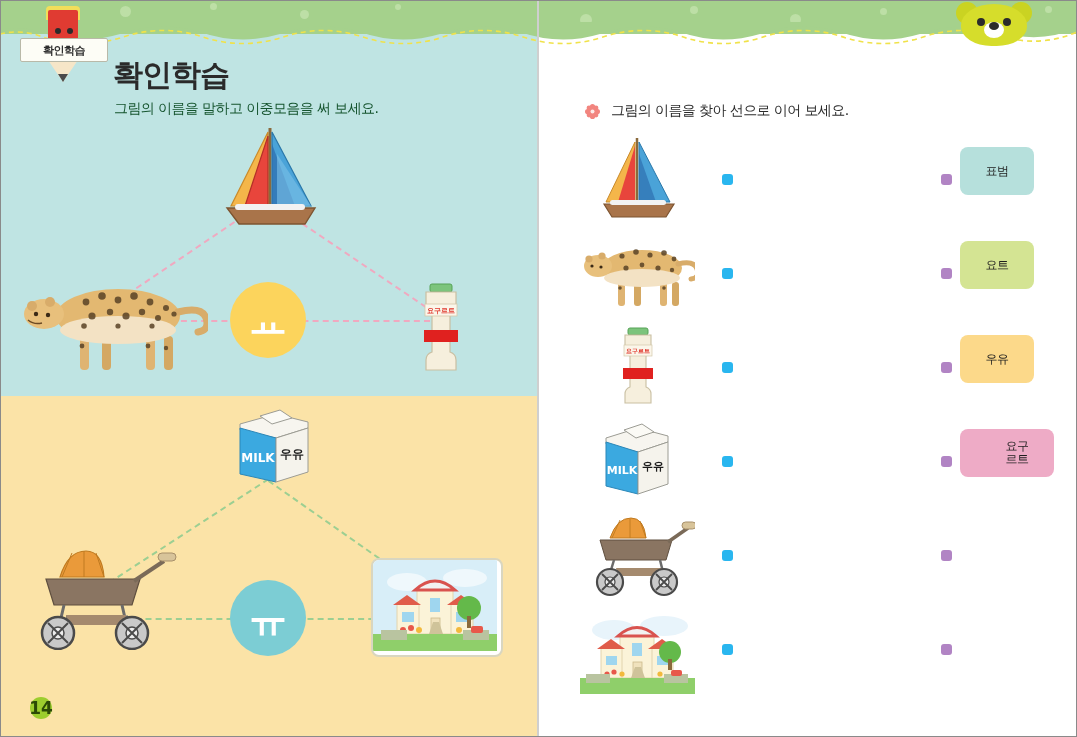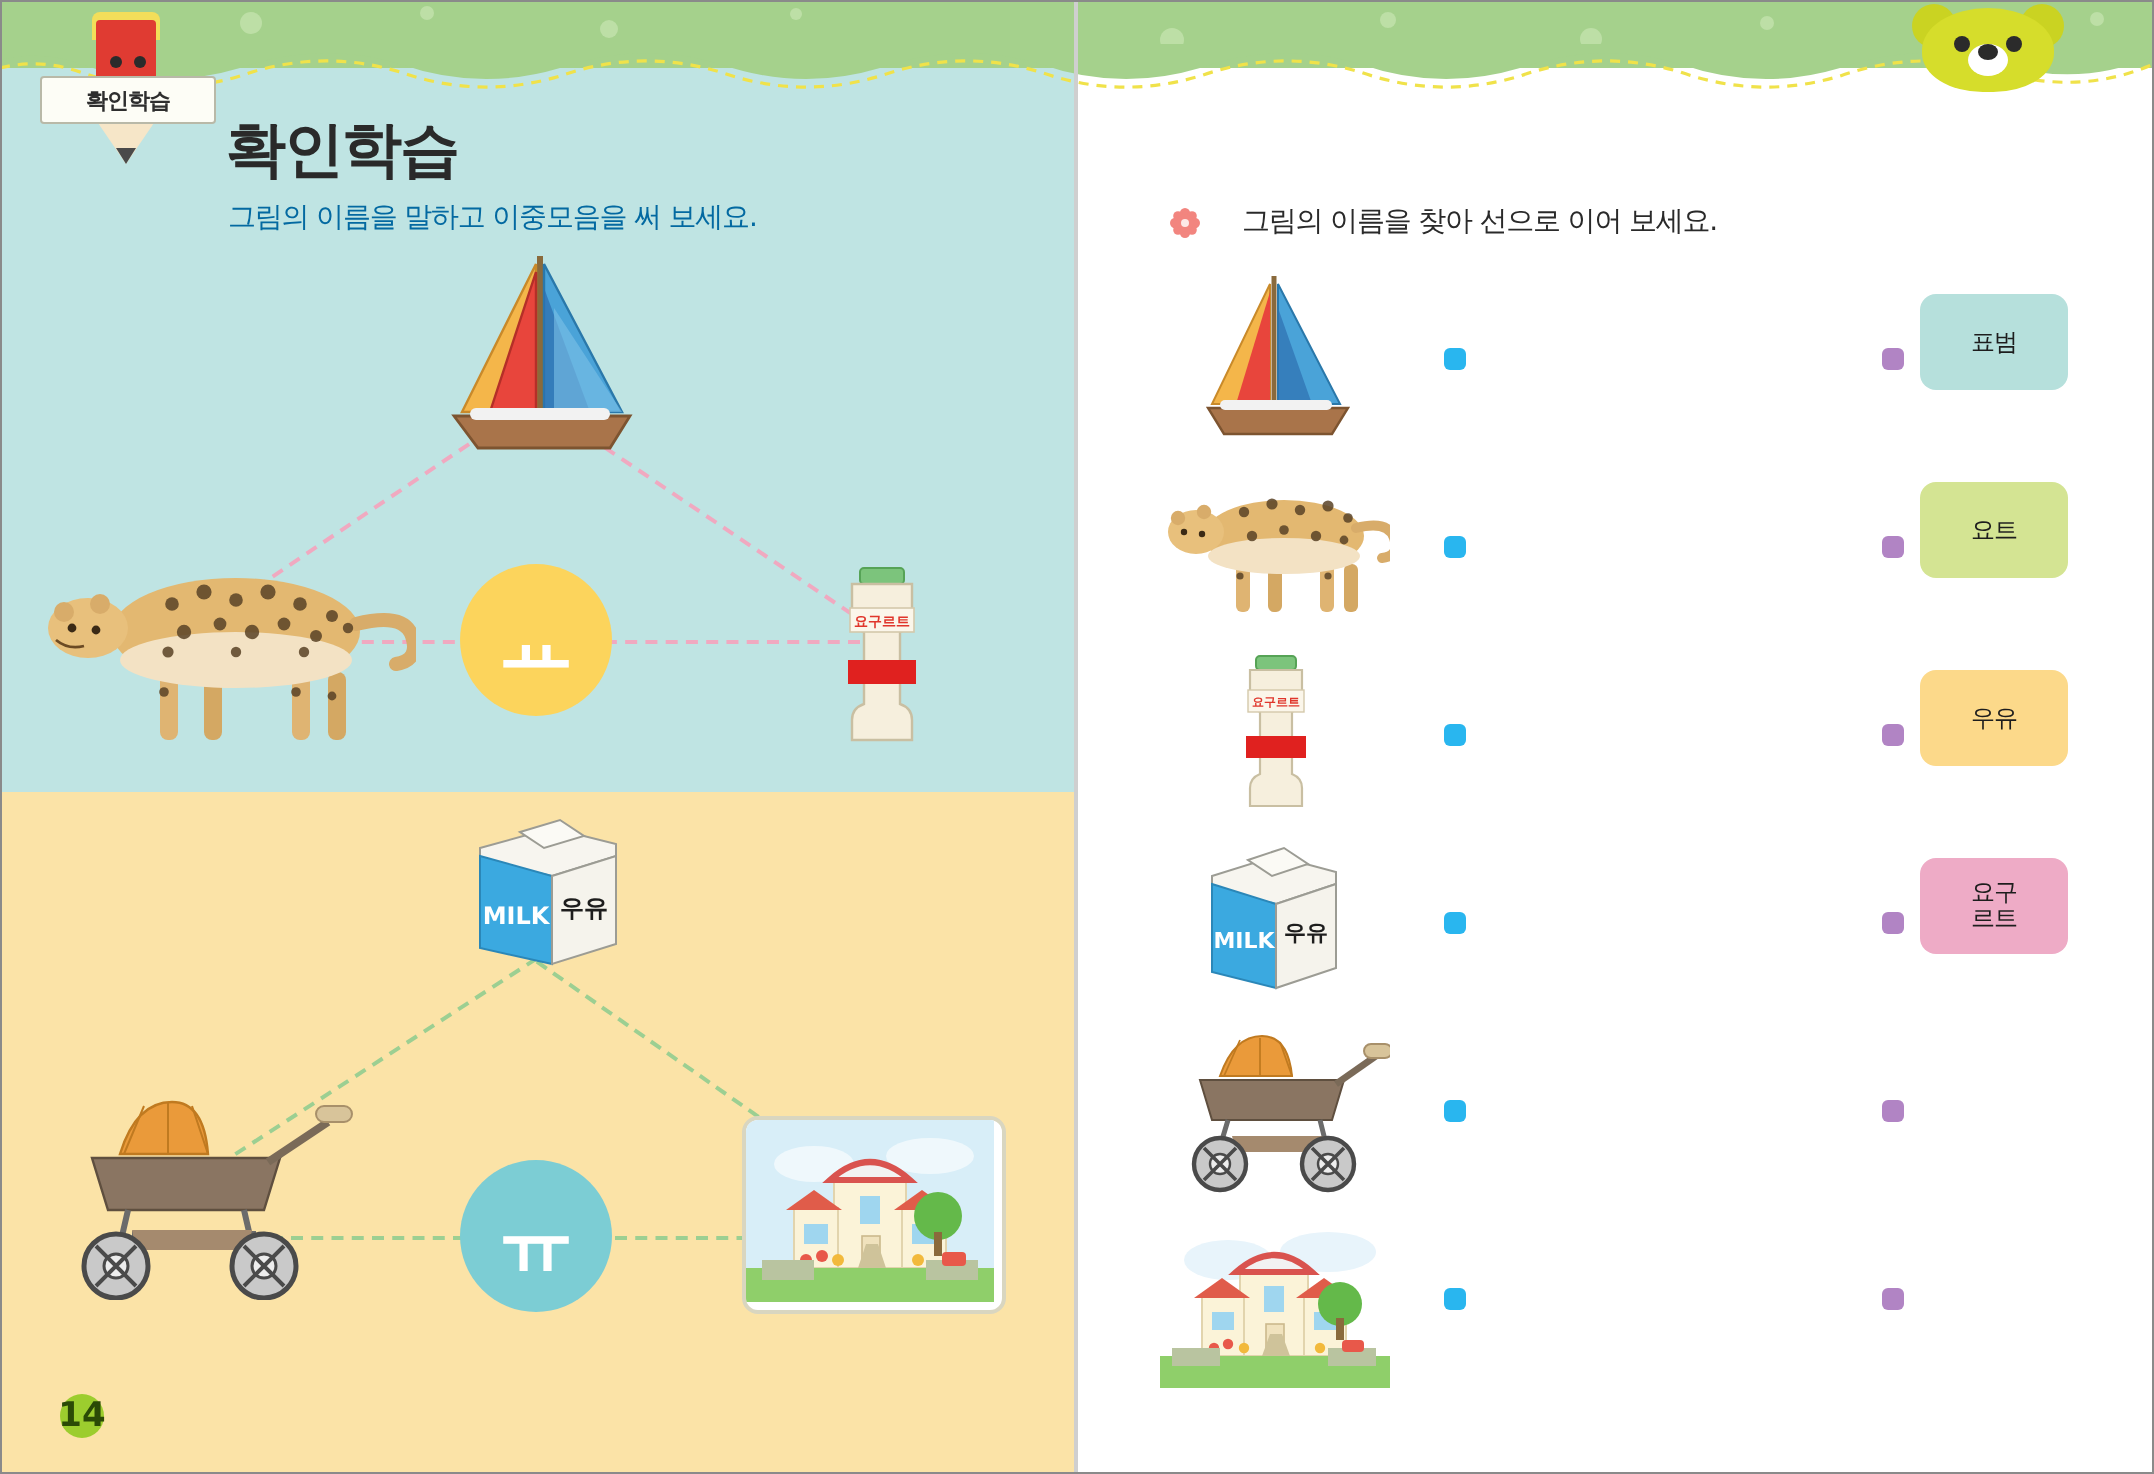--- a/index.html
+++ b/index.html
@@ -36,39 +36,39 @@
   .bear{position:absolute;left:955px;top:0px;width:78px;height:44px;z-index:30;}
   .b-ear{position:absolute;top:2px;width:22px;height:22px;background:#cad322;border-radius:50%;}
   .b-ear.l{left:1px;} .b-ear.r{left:55px;}
   .b-head{position:absolute;left:6px;top:4px;width:66px;height:42px;background:#d6dd2b;border-radius:50% 50% 46% 46%;}
   .b-eye{position:absolute;top:18px;width:8px;height:8px;background:#2b2b2b;border-radius:50%;}
   .b-eye.l{left:22px;} .b-eye.r{left:48px;}
   .b-snout{position:absolute;left:29px;top:22px;width:20px;height:16px;background:#fff;border-radius:50%;}
   .b-nose{position:absolute;left:34px;top:22px;width:10px;height:8px;background:#2b2b2b;border-radius:50%;}
 
   .title{position:absolute;left:113px;top:55px;font-size:30px;font-weight:bold;color:#2a2a2a;letter-spacing:-1px;}
-  .subtitle{position:absolute;left:114px;top:100px;font-size:14px;color:#0369a1;letter-spacing:-.6px;}
+  .subtitle{position:absolute;left:114px;top:100px;font-size:14px;color:#14532d;letter-spacing:-.6px;}
 
   .vowel{position:absolute;width:76px;height:76px;border-radius:50%;display:flex;align-items:center;justify-content:center;
     font-size:40px;color:#fff;font-weight:600;z-index:12;}
   .vowel.top{left:230px;top:282px;background:#fcd45c;}
   .vowel.bot{left:230px;top:580px;background:#7ccdd4;}
 
   .dline{position:absolute;height:0;border-top:2px dashed #f0a9c0;transform-origin:0 0;z-index:5;}
   .gline{position:absolute;height:0;border-top:2px dashed #9ccf92;transform-origin:0 0;z-index:5;}
 
   .kcard{position:absolute;left:371px;top:558px;width:128px;height:95px;background:#fff;border:2px solid #d9d6c0;border-radius:8px;overflow:hidden;z-index:12;}
 
   .pg{position:absolute;width:22px;height:22px;border-radius:50%;background:#9ccd2e;color:#2b4a06;
     font-size:17px;font-weight:bold;display:flex;align-items:center;justify-content:center;z-index:35;}
   .pg.l{left:30px;top:697px;}
 
   
   .right{position:absolute;left:539px;top:0;width:538px;height:737px;background:#fff;}
-  .instr{position:absolute;left:585px;top:102px;display:flex;align-items:center;gap:21px;font-size:14px;color:#2a2a2a;letter-spacing:-.6px;z-index:20;}
+  .instr{position:absolute;left:585px;top:102px;display:flex;align-items:center;gap:11px;font-size:14px;color:#2a2a2a;letter-spacing:-.6px;z-index:20;}
   .flower{width:15px;height:15px;position:relative;flex:0 0 auto;}
 
   .row{position:absolute;left:560px;width:500px;height:94px;}
   .thumb{position:absolute;left:20px;top:0;width:115px;height:94px;}
   .dot-b{position:absolute;left:162px;top:42px;width:11px;height:11px;background:#29b6ef;border-radius:3px;}
   .dot-p{position:absolute;left:381px;top:42px;width:11px;height:11px;background:#b184c4;border-radius:3px;}
   .wcard{position:absolute;left:400px;top:15px;width:74px;height:48px;border-radius:8px;
     display:flex;align-items:center;justify-content:center;text-align:center;line-height:1.08;
     font-size:12px;color:#1d1d1d;letter-spacing:-.5px;}
 </style>
@@ -319,21 +319,21 @@
         <path d="M26 24 L58 14 L88 22 L88 28 L58 38 L26 30 Z" fill="#f7f5ef" stroke="#9c9c94" stroke-width="1"></path>
         <path d="M26 28 L58 38 L58 80 L26 72 Z" fill="#3ba9e0" stroke="#2b87b8" stroke-width="1"></path>
         <path d="M58 38 L88 28 L88 70 L58 80 Z" fill="#f5f3ec" stroke="#9c9c94" stroke-width="1"></path>
         <path d="M44 16 L62 10 L74 18 L56 24 Z" fill="#fbfaf5" stroke="#9c9c94" stroke-width="1"></path>
         <text x="42" y="60" font-size="11" fill="#fff" text-anchor="middle" font-weight="bold">MILK</text>
         <text x="73" y="56" font-size="11" fill="#1d1d1d" text-anchor="middle" font-weight="bold">우유</text>
       </svg>
     </div>
     <div class="dot-b"></div>
     <div class="dot-p"></div>
-    <div class="wcard" style="background:#eeabc6;">
+    <div class="wcard" style="background:#eeabc6;padding-left:20px;">
       <span>
         <span>요구</span><br>
         <span>르트</span>
       </span>
     </div>
   </div>
 
   <div class="row" style="top:508px;">
     <div class="thumb">
       <svg viewBox="0 0 115 94" width="115" height="94">

